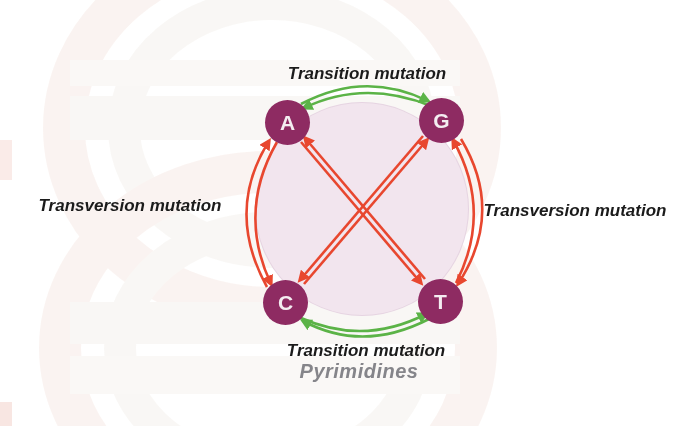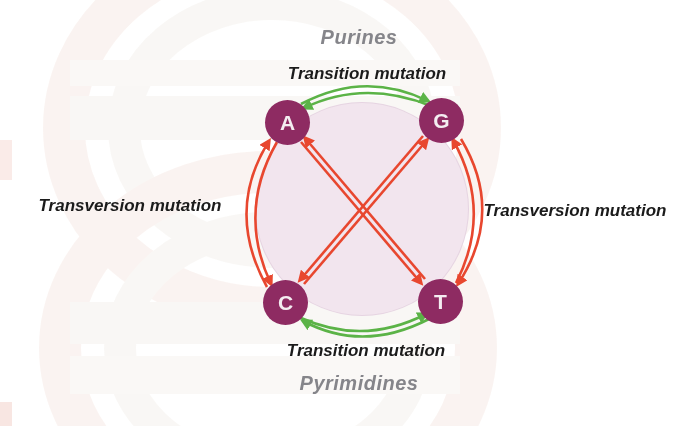--- a/index.html
+++ b/index.html
@@ -30,21 +30,21 @@
   .group-title{
     font-size:20px;font-weight:700;font-style:italic;color:var(--c-group-label-gray);
     letter-spacing:0.5px;
   }
   .mut-label{font-size:17px;font-weight:700;color:var(--c-label-black);font-style:italic;}
   .purines{left:359px;top:26px;}
   .transition-top{left:367px;top:64px;}
   .transversion-left{left:130px;top:196px;}
   .transversion-right{left:575px;top:201px;}
   .transition-bottom{left:366px;top:341px;}
-  .pyrimidines{left:359px;top:372px;font-style:italic;}
+  .pyrimidines{left:359px;top:360px;font-style:italic;}
   
   .edge-transition{stroke:var(--c-transition-arrow);stroke-width:2.6;fill:none;}
   .edge-transversion{stroke:var(--c-transversion-arrow);stroke-width:2.6;fill:none;}
   .head-transition{fill:var(--c-transition-arrow);}
   .head-transversion{fill:var(--c-transversion-arrow);}
 </style>
 </head>
 <body>
 
 <div class="canvas">
@@ -101,20 +101,19 @@
   <div class="node node-g">
     <span>G</span>
   </div>
   <div class="node node-c">
     <span>C</span>
   </div>
   <div class="node node-t">
     <span>T</span>
   </div>
 
-  <div class="lbl group-title purines">Purines</div>
   <div class="lbl mut-label transition-top">Transition mutation</div>
   <div class="lbl mut-label transversion-left">Transversion mutation</div>
   <div class="lbl mut-label transversion-right">Transversion mutation</div>
   <div class="lbl mut-label transition-bottom">Transition mutation</div>
   <div class="lbl group-title pyrimidines">Pyrimidines</div>
 
 </div>
 
 </body></html>

